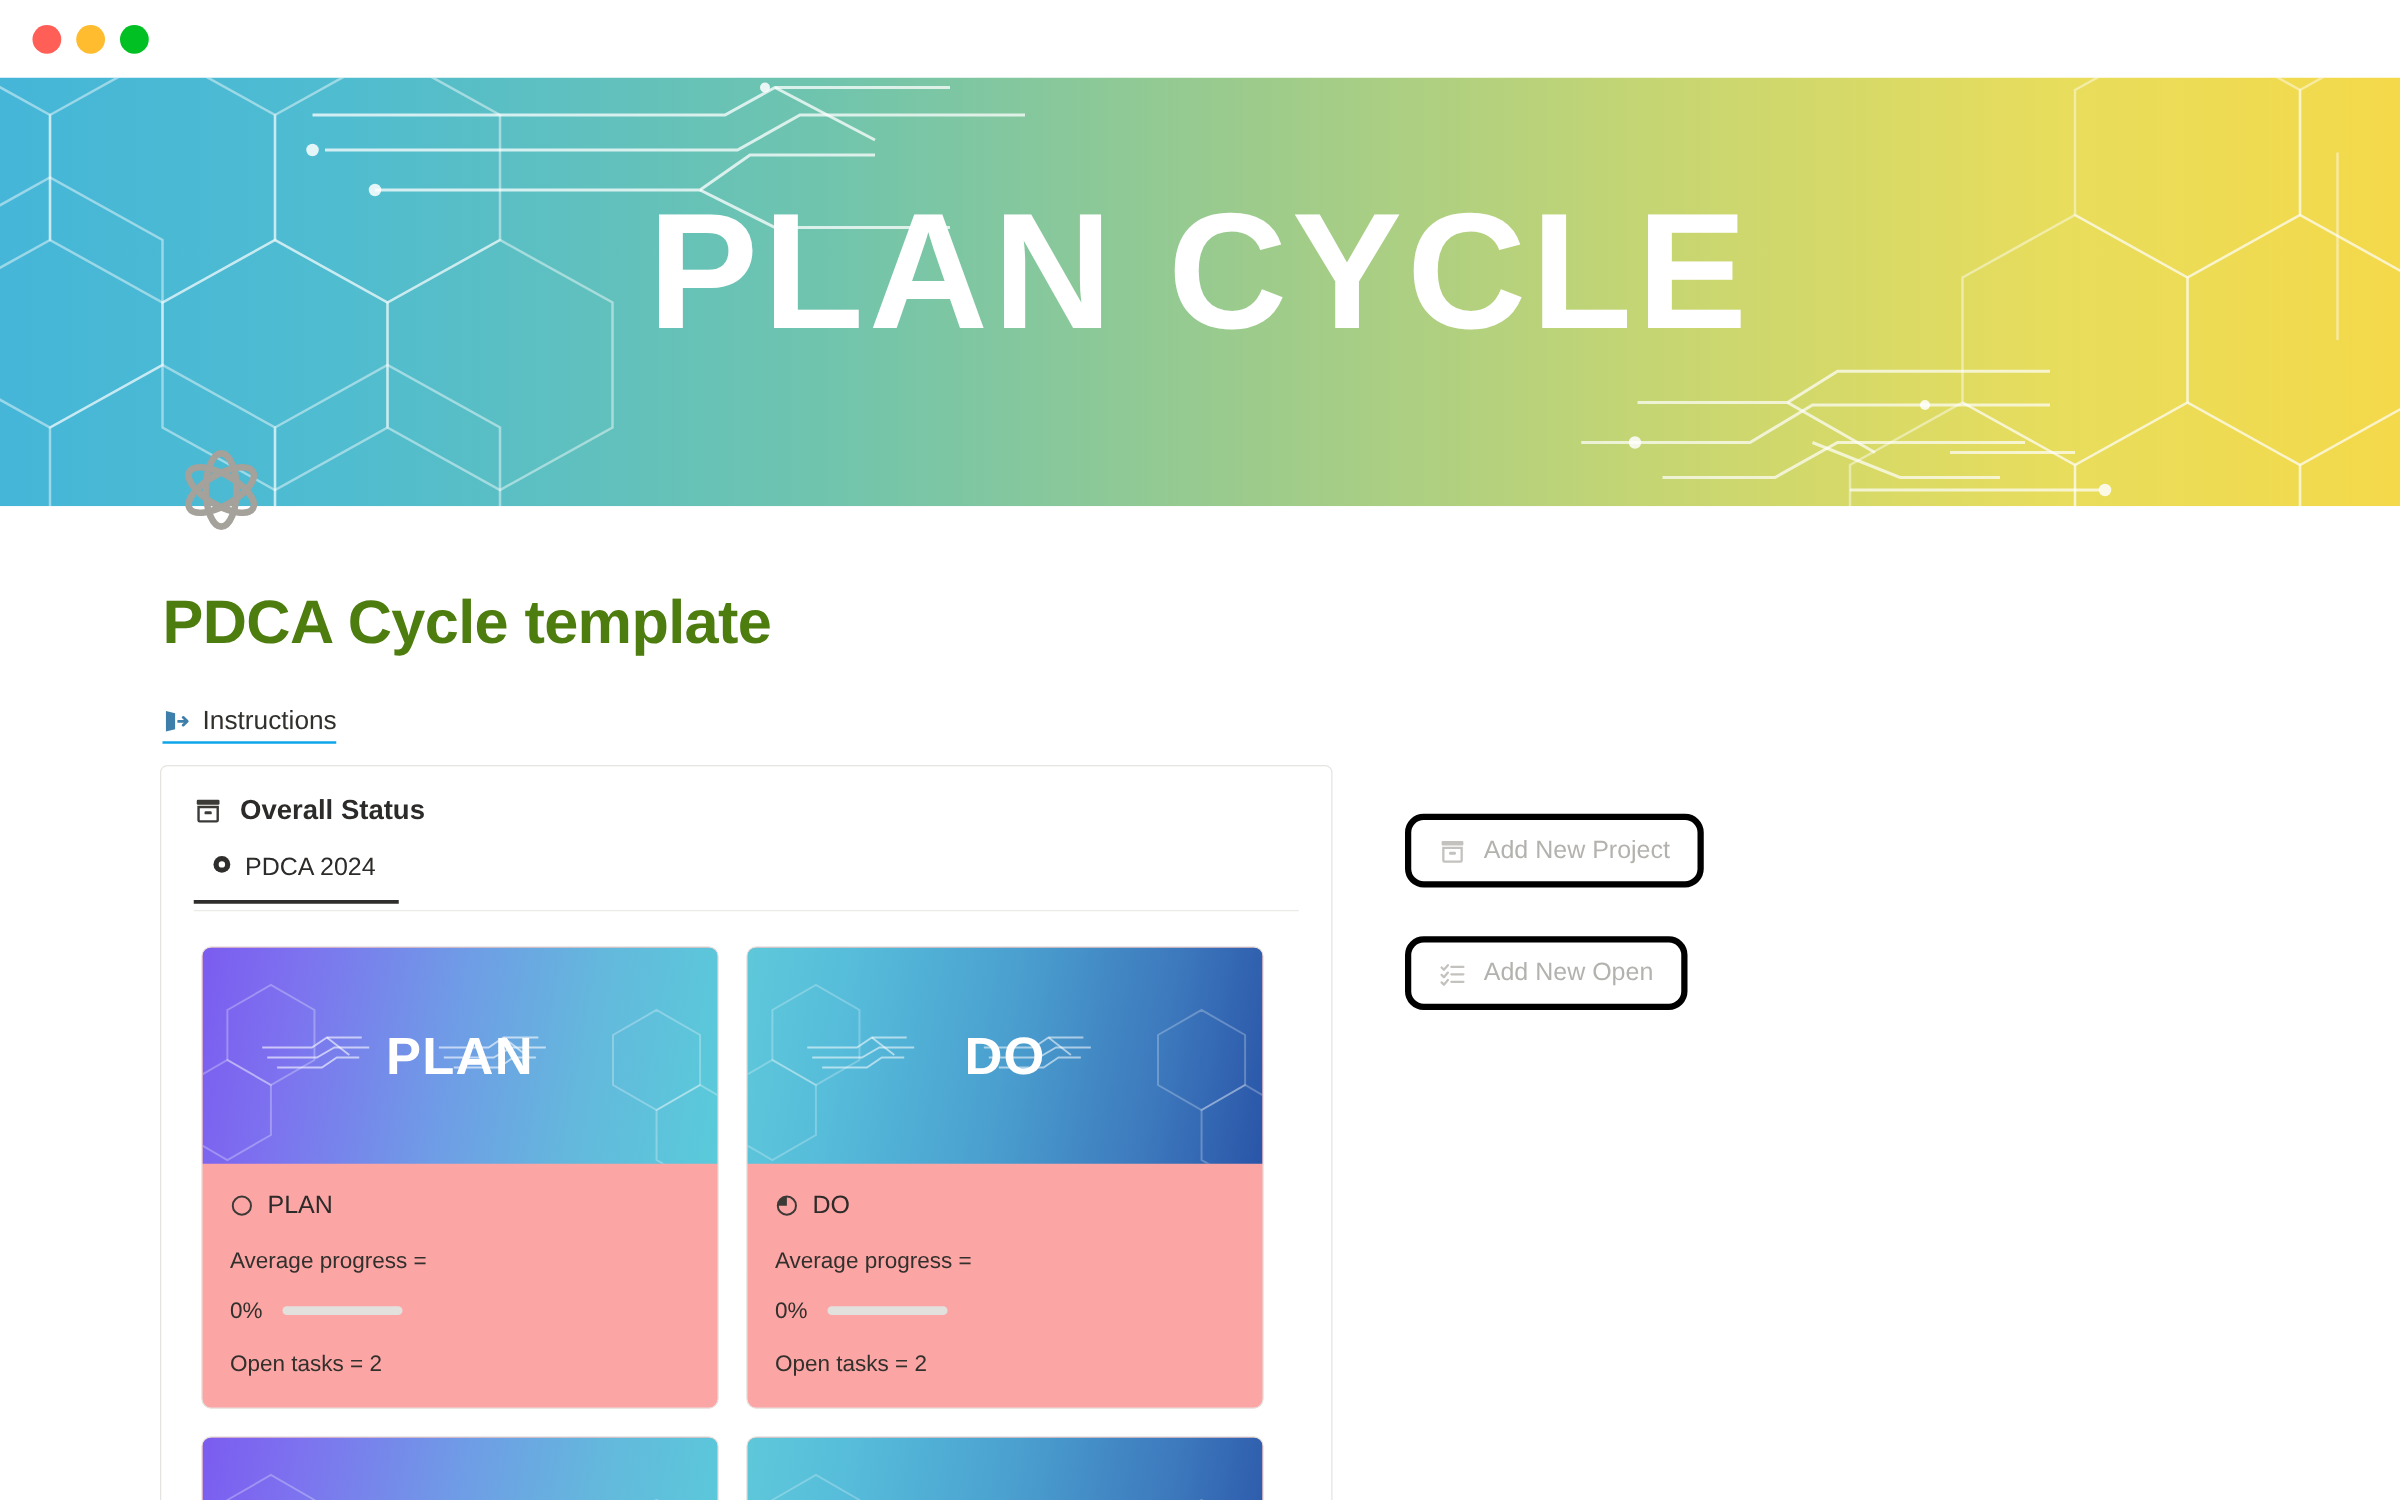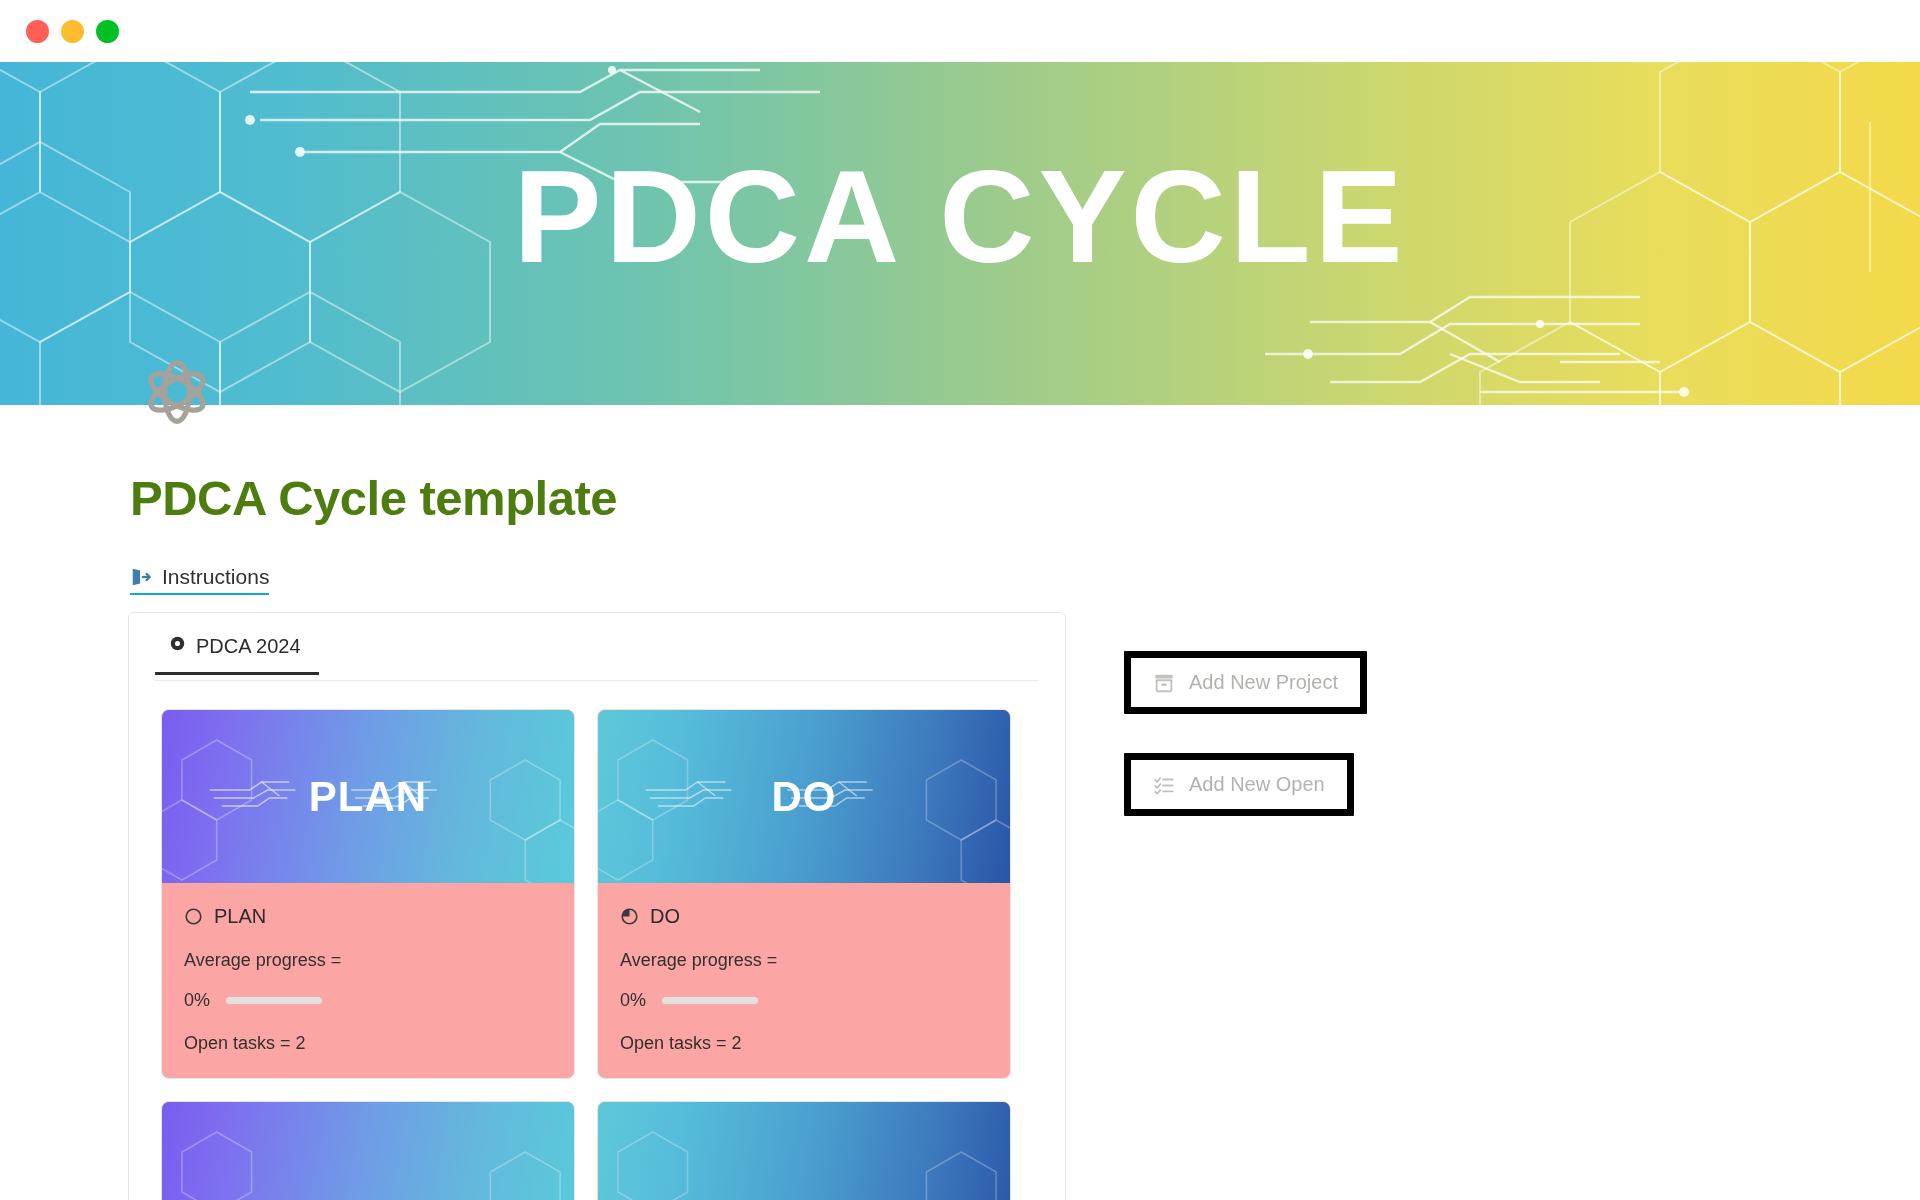--- a/index.html
+++ b/index.html
@@ -125,22 +125,22 @@
   .progress-track {
     width: 96px; height: 7px; border-radius: 4px; background: #e3e1de;
   }
   .progress-fill { height: 100%; border-radius: 4px; background: #5b8def; }
   .pcard-open { font-size: 18px; color: #32302c; margin-top: 22px; }
 
   
   .actions { position: absolute; left: 1124px; top: 651px; }
   .action-btn {
     display: flex; align-items: center; gap: 14px;
-    border: 7px solid #000000;
-    border-radius: 1px;
+    border: 5px solid #000000;
+    border-radius: 15px;
     background: #fff;
     padding: 13px 22px;
     font-size: 20px; color: #b4b2ae;
     white-space: nowrap;
     width: max-content;
   }
   .action-btn + .action-btn { margin-top: 39px; }
 </style>
 </head>
 <body>
@@ -199,21 +199,21 @@
       <circle cx="1308" cy="292" r="5"></circle>
       <circle cx="1540" cy="262" r="4"></circle>
     </g>
     <g fill="none" stroke="#ffffff" stroke-opacity="0.7" stroke-width="2.4">
       <path d="M1560,300 L1660,300"></path>
       <path d="M1480,330 L1680,330"></path>
       <path d="M1530,360 L1620,360"></path>
     </g>
     <circle cx="1684" cy="330" r="5" fill="#ffffff" fill-opacity="0.85"></circle>
   </svg>
-  <div class="hero-title">PDCA CYCLE</div>
+  <div class="hero-title">PLAN CYCLE</div>
 </div>
 
 <svg class="page-icon" viewBox="0 0 48 48">
   <g fill="none" stroke="#a5a19b" stroke-width="3.4">
     <ellipse cx="24" cy="24" rx="8" ry="19"></ellipse>
     <ellipse cx="24" cy="24" rx="8" ry="19" transform="rotate(60 24 24)"></ellipse>
     <ellipse cx="24" cy="24" rx="8" ry="19" transform="rotate(120 24 24)"></ellipse>
   </g>
 </svg>
 
@@ -223,20 +223,28 @@
   <svg width="22" height="22" viewBox="0 0 24 24">
     <path d="M3 3 L11 5 L11 19 L3 21 Z" fill="#3d7eaa"></path>
     <path d="M13 12 H21" stroke="#3d7eaa" stroke-width="2.4" fill="none"></path>
     <path d="M18 8.6 L21.6 12 L18 15.4" stroke="#3d7eaa" stroke-width="2.4" fill="none" stroke-linejoin="round" stroke-linecap="round"></path>
   </svg>
   <span class="instructions-label">Instructions</span>
 </div>
 
 <div class="status-card">
 
+  <div class="status-head">
+    <svg width="23" height="23" viewBox="0 0 24 24">
+      <rect x="2.5" y="3" width="19" height="4" rx="1" fill="#3b3a37"></rect>
+      <path d="M4 9 H20 V20 A1 1 0 0 1 19 21 H5 A1 1 0 0 1 4 20 Z" fill="none" stroke="#3b3a37" stroke-width="2"></path>
+      <rect x="9" y="12.5" width="6" height="2.6" rx="1" fill="#3b3a37"></rect>
+    </svg>
+    <span class="status-head-label">Overall Status</span>
+  </div>
 
   <div class="tabbar">
     <div class="tab">
       <svg width="17" height="17" viewBox="0 0 24 24">
         <circle cx="12" cy="12" r="9.5" fill="#2f2e2c"></circle>
         <circle cx="12" cy="12" r="3.6" fill="#ffffff"></circle>
       </svg>
       <span>PDCA 2024</span>
     </div>
   </div>

